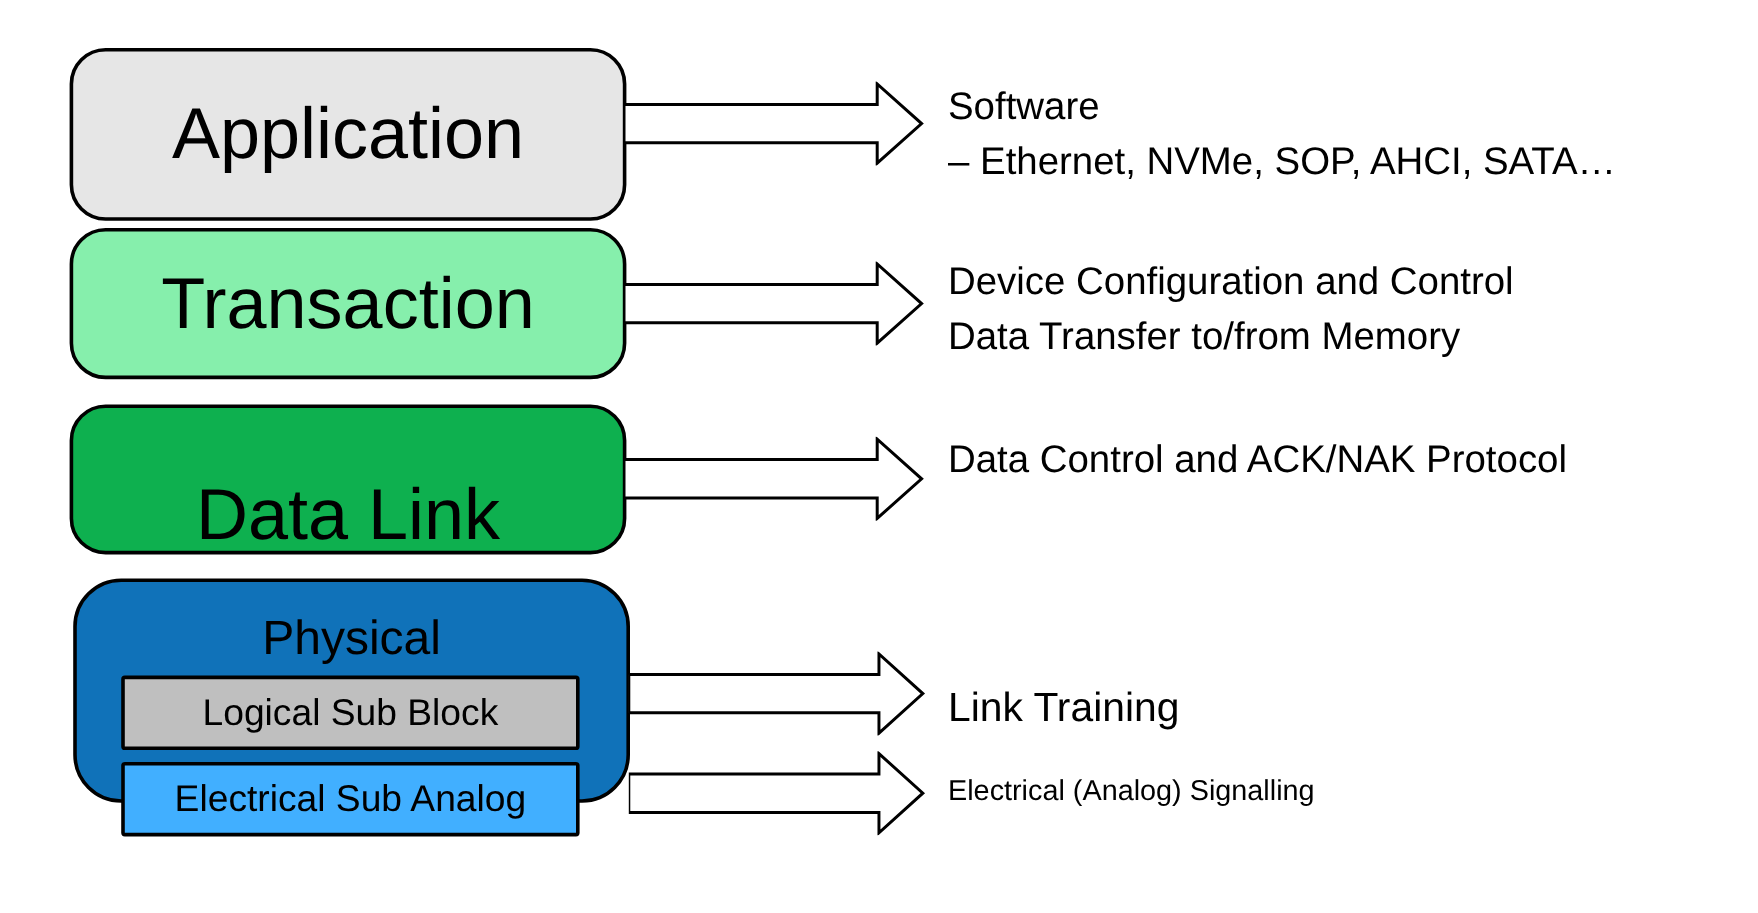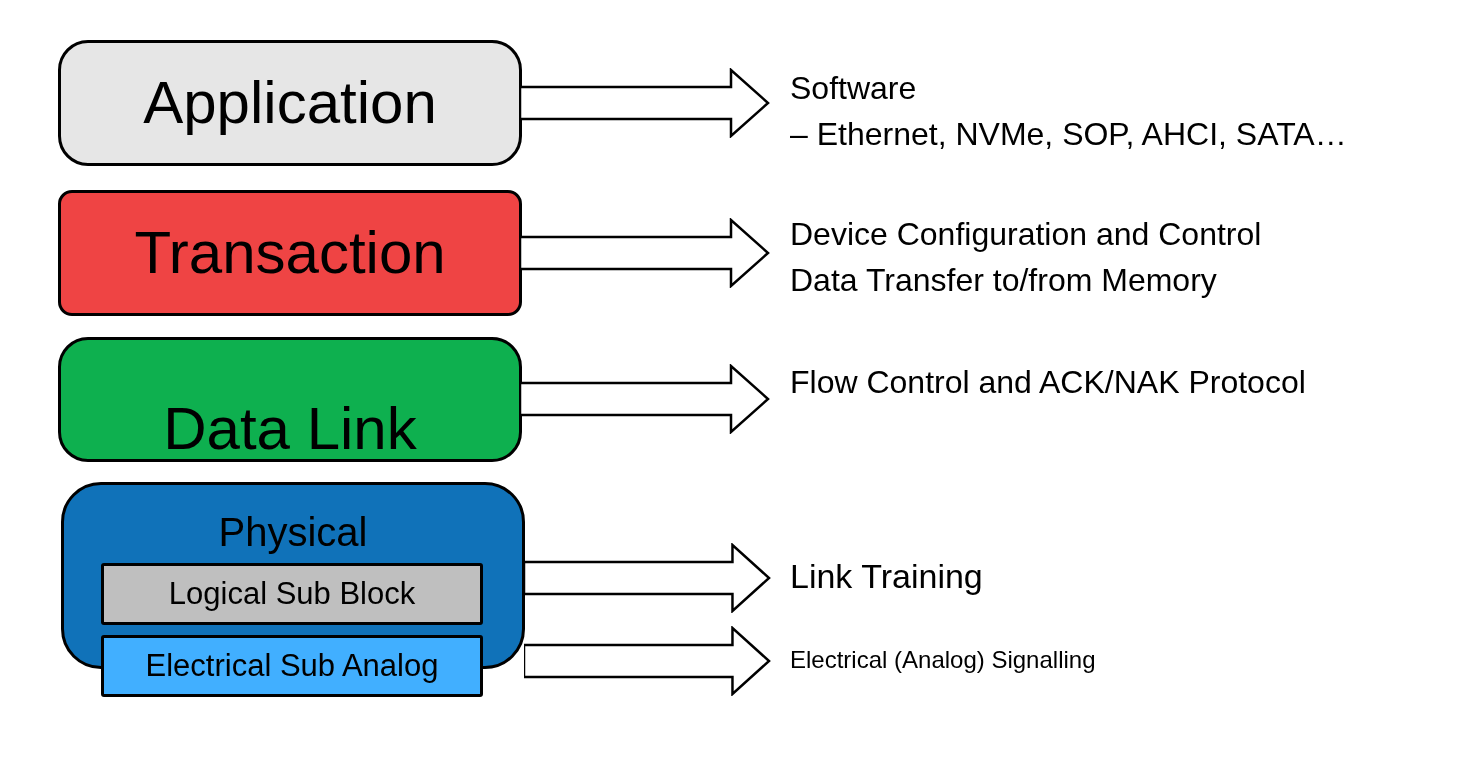--- a/index.html
+++ b/index.html
@@ -24,21 +24,21 @@
     display: flex;
     align-items: center;
     justify-content: center;
   }
   .layer-label {
     font-size: 60px;
     line-height: 1;
     white-space: nowrap;
   }
 
-  .box-application { top: 40px;  height: 126px; background: #E6E6E6; }
+  .box-application { top: 40px;  height: 144px; background: #E6E6E6; }
   .box-transaction { top: 190px; height: 126px; background: #FFC000; }
   .box-datalink    { top: 337px; height: 125px; background: #0EB04F; }
 
   .box-physical {
     left: 61px; top: 482px;
     width: 464px; height: 187px;
     background: #1072B9;
     border: 3px solid #000;
     border-radius: 40px;
     position: absolute;
@@ -82,33 +82,33 @@
   .annotation {
     position: absolute;
     left: 790px;
     font-size: 32px;
     line-height: 46px;
     white-space: nowrap;
   }
   .ann-1 { top: 65px; }
   .ann-2 { top: 211px; }
   .ann-3 { top: 359px; }
-  .ann-4 { top: 553px; font-size: 34px; }
+  .ann-4 { top: 567px; font-size: 34px; }
   .ann-5 { top: 637px; font-size: 24px; }
 </style>
 </head>
 <body>
 
 <div class="canvas">
 
   <div class="layer-box box-application" style="background: rgb(230, 230, 230);">
     <span class="layer-label">Application</span>
   </div>
 
-  <div class="layer-box box-transaction" style="background: #ef4444; border-radius: 14px;">
+  <div class="layer-box box-transaction" style="background: #86efac;">
     <span class="layer-label">Transaction</span>
   </div>
 
   <div class="layer-box box-datalink" style="background: rgb(14, 176, 79); align-items: flex-end;">
     <span class="layer-label">Data Link</span>
   </div>
 
   <div class="box-physical" style="background: rgb(16, 114, 185);">
     <div class="physical-label">Physical</div>
     <div class="sub-block sub-logical" style="background: rgb(191, 191, 191);">
@@ -149,21 +149,21 @@
     <div>Software</div>
     <div>– Ethernet, NVMe, SOP, AHCI, SATA…</div>
   </div>
 
   <div class="annotation ann-2">
     <div>Device Configuration and Control</div>
     <div>Data Transfer to/from Memory</div>
   </div>
 
   <div class="annotation ann-3">
-    <div>Flow Control and ACK/NAK Protocol</div>
+    <div>Data Control and ACK/NAK Protocol</div>
   </div>
 
   <div class="annotation ann-4">
     <div>Link Training</div>
   </div>
 
   <div class="annotation ann-5">
     <div>Electrical (Analog) Signalling</div>
   </div>
 

